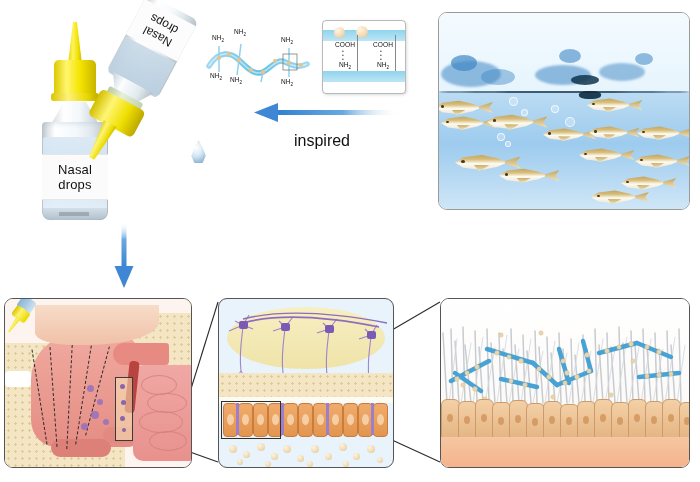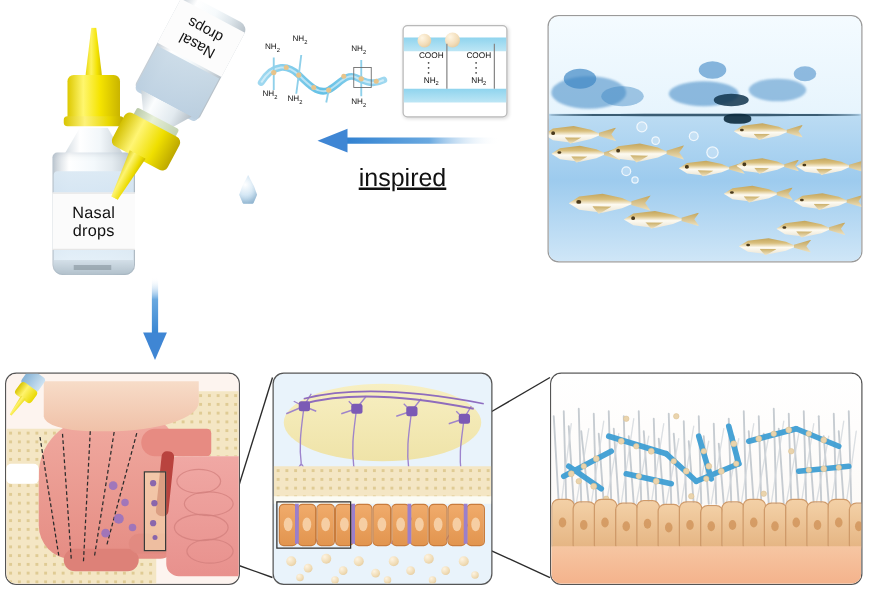--- a/index.html
+++ b/index.html
@@ -56,21 +56,21 @@
     clip-path:polygon(10% 0,90% 0,66% 100%,34% 100%);border-radius:0 0 3px 3px;}
   #droplet{left:190px;top:140px;width:17px;height:24px;
     background:radial-gradient(circle at 36% 32%,#ffffff,#d6e8f5 42%,#a8c9e2 80%);
     border-radius:50% 50% 50% 50%/62% 62% 38% 38%;
     clip-path:polygon(50% 0,78% 38%,92% 66%,74% 96%,26% 96%,8% 66%,22% 38%);
     box-shadow:inset -2px -3px 4px rgba(110,150,180,.4);}
 
   
   #arrow-down{left:113px;top:222px;width:22px;height:68px;}
   #arrow-inspired{left:252px;top:100px;width:150px;height:26px;}
-  #inspired-label{left:262px;top:132px;width:120px;text-align:center;font-size:20px;color:#111;text-decoration:underline;}
+  #inspired-label{left:262px;top:132px;width:120px;text-align:center;font-size:16px;color:#111;}
 
   
   #polymer{left:205px;top:20px;width:120px;height:80px;}
   .nh2{position:absolute;font-size:6.5px;color:#111;white-space:nowrap;}
   .nh2 sub{font-size:4.6px;}
   
   #inset-box{left:322px;top:20px;width:82px;height:72px;background:#fff;
     border:1.1px solid #b9b9b9;border-radius:4px;overflow:hidden;
     box-shadow:1px 1px 3px rgba(0,0,0,.14);}
   .ib-band{position:absolute;left:-6px;width:98px;height:11px;

